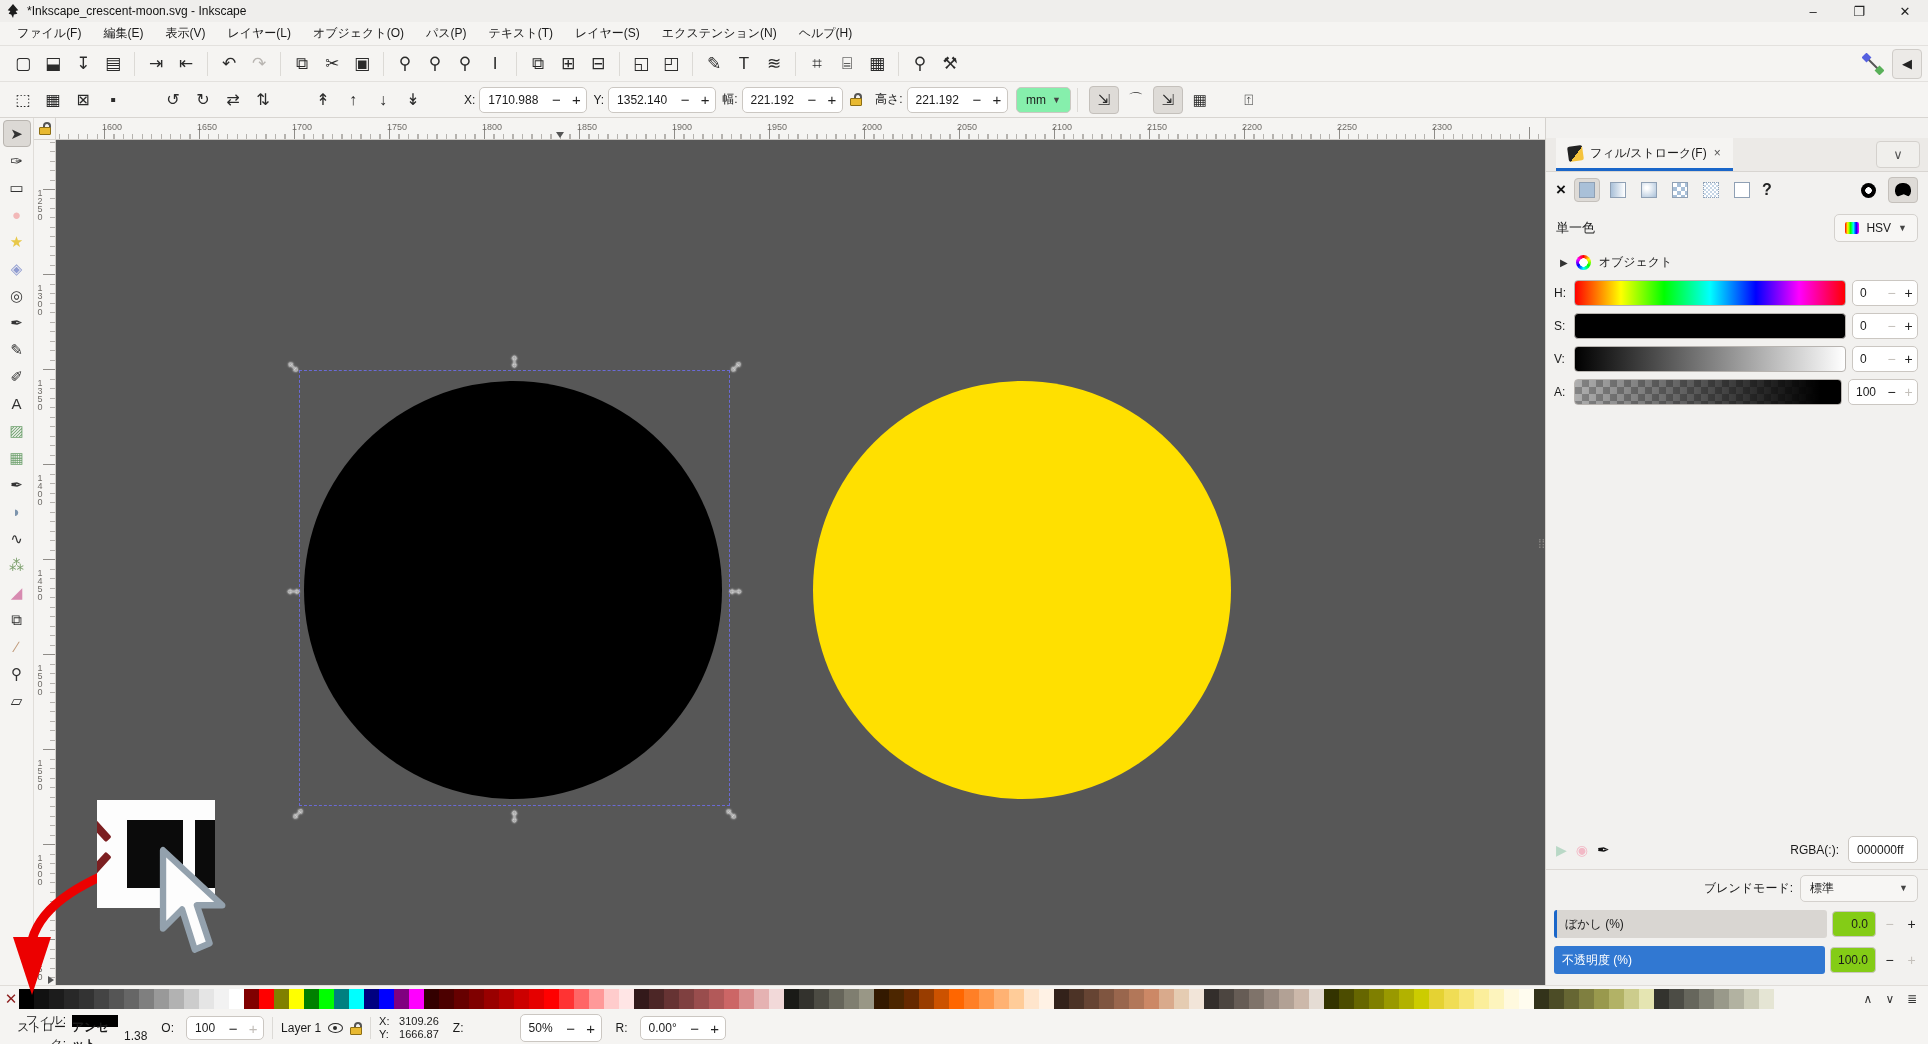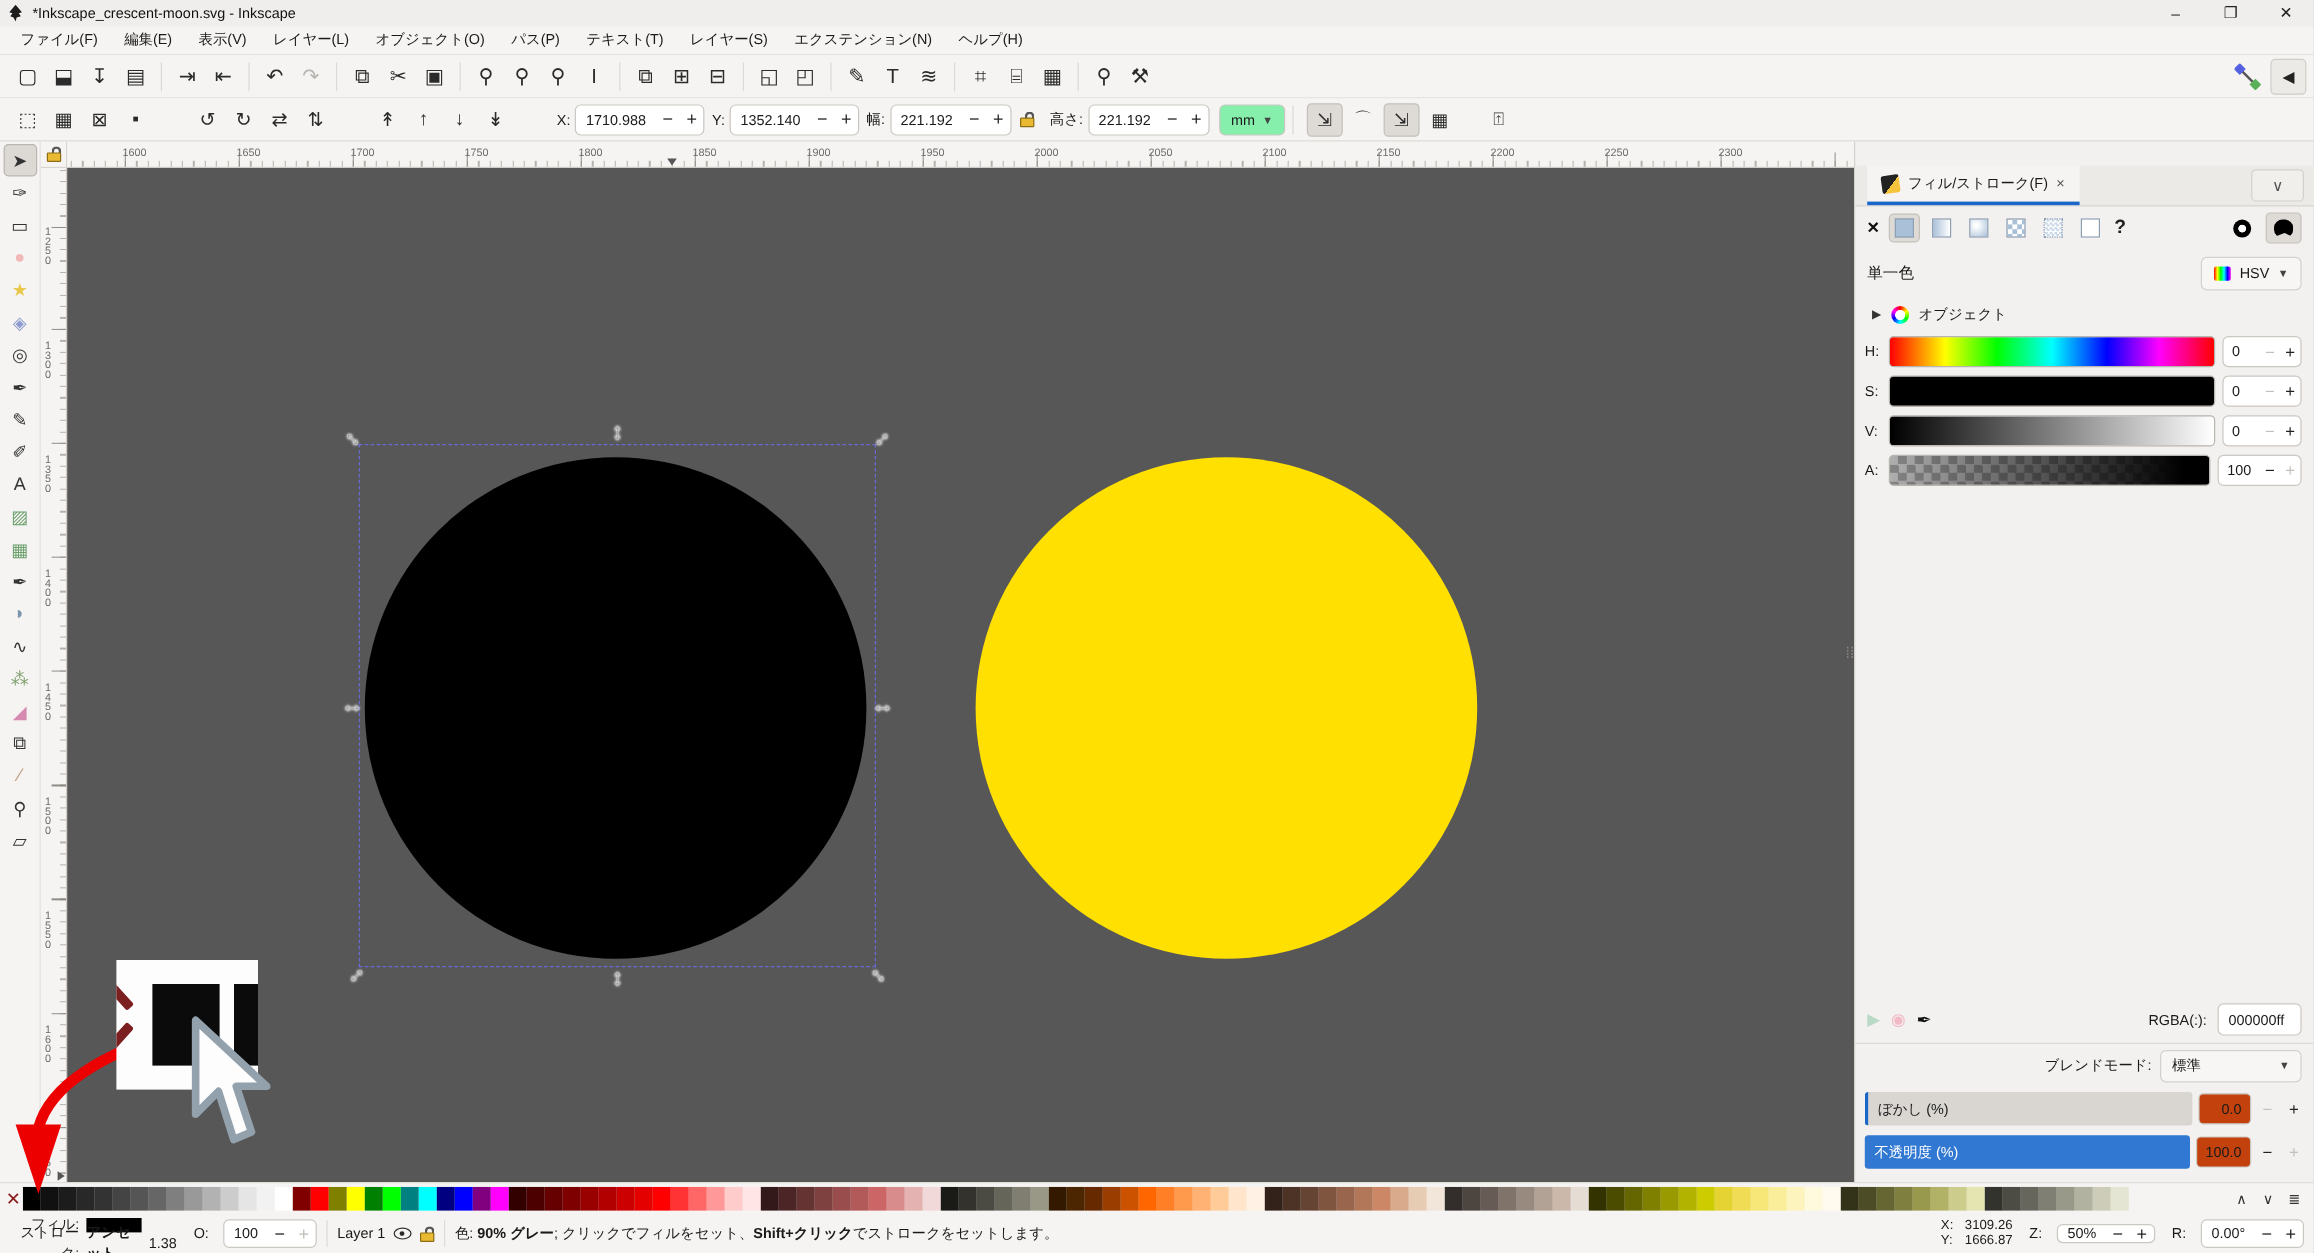--- a/index.html
+++ b/index.html
@@ -142,21 +142,21 @@
   #rgbarow .tri { color:#b9d8c6; font-size:14px; }
   #rgbarow .dot { color:#f2b9c6; font-size:14px; }
   #rgbarow .drp { color:#111; font-size:15px; transform:rotate(0deg); }
   #rgbarow .lbl { margin-left:auto; }
   #rgba-field { background:#fff; border:1px solid #cbc7c2; border-radius:5px; height:27px; display:flex; align-items:center; padding:0 8px; width:70px; }
   #blendrow { height:36px; display:flex; align-items:center; justify-content:flex-end; gap:7px; padding:0 10px; }
   #blend-dd { width:118px; height:27px; background:#f7f6f4; border:1px solid #d4d1cd; border-radius:5px; display:flex; align-items:center; padding:0 9px; justify-content:space-between; }
   .fslider { height:30px; margin:3px 8px; display:flex; align-items:center; gap:5px; }
   .ftrack { flex:1; height:28px; background:#d9d6d2; border-radius:3px; display:flex; align-items:center; padding-left:8px; position:relative; border-left:3px solid #1a66c9;}
   .ftrack.full { background:#3178d2; color:#fff; border-left:none; }
-  .fval { background:#c2410c; border:1px solid #cbc7c2; border-radius:4px; height:26px; min-width:44px; display:flex; align-items:center; justify-content:flex-end; padding:12px 7px; }
+  .fval { background:#84cc16; border:1px solid #cbc7c2; border-radius:4px; height:26px; min-width:44px; display:flex; align-items:center; justify-content:flex-end; padding:12px 7px; }
   .fbtn { width:17px; text-align:center; font-size:14px; color:#222; }
   .fbtn.dim { color:#c4c0bb; }
   
   #palette { position:absolute; left:0; top:985px; width:1928px; height:27px; background:#f5f4f2; border-top:1px solid #e0ddd9; display:flex; align-items:center; padding-left:3px; }
   #palette .none { width:16px; height:20px; color:#8b1a1a; font-size:15px; font-weight:bold; display:flex; align-items:center; justify-content:center; flex:0 0 auto;}
   #swatches { display:flex; height:20px; overflow:hidden; flex:1; }
   .swc { flex:0 0 15px; height:20px; }
   #palette-ctl { display:flex; align-items:center; gap:2px; padding:0 6px; }
   #palette-ctl .pc { width:20px; height:20px; display:flex; align-items:center; justify-content:center; color:#333; font-size:12px; }
   
@@ -689,35 +689,32 @@
   <div class="sb-sep"></div>
   <div id="layerblk">
     <span>Layer 1</span>
     <span class="eye"></span>
     <span class="lockicon" style="margin:0;">
         <span class="arc"></span>
         <span class="body"></span>
       </span>
   </div>
   <div class="sb-sep"></div>
-  <div id="msg">
-    <span>色: </span><b>90% グレー</b><span>; クリックでフィルをセット、</span><b>Shift+クリック</b><span>でストロークをセットします。</span>
-  </div>
   <div id="xyblk">
     <div class="r">
         <span class="k">X:</span>
         <span>3109.26</span>
       </div>
     <div class="r">
         <span class="k">Y:</span>
         <span>1666.87</span>
       </div>
   </div>
   <span class="fieldlbl">Z:</span>
-  <div class="spin small" style="height:16px;">
+  <div class="spin small" style="height:28px;margin-left:44px;">
     <span class="v">50%</span>
     <span class="b">−</span>
     <span class="b">+</span>
   </div>
   <span class="fieldlbl">R:</span>
   <div class="spin small" style="height:24px;">
     <span class="v">0.00°</span>
     <span class="b">−</span>
     <span class="b">+</span>
   </div>

